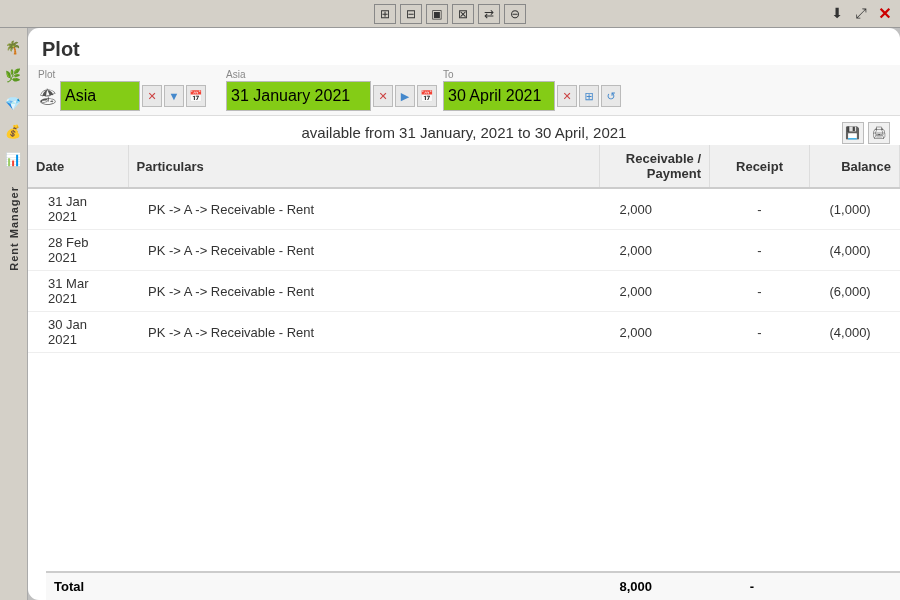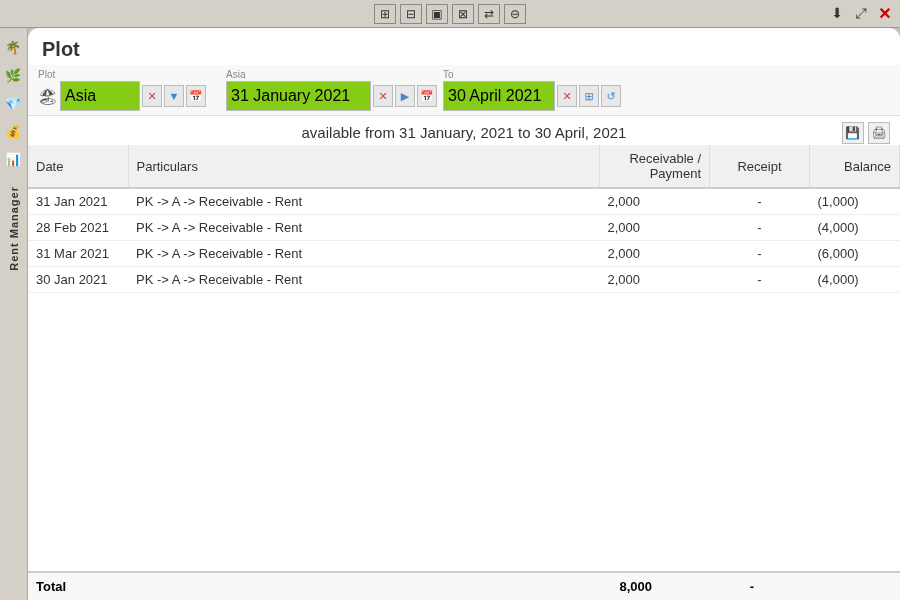--- a/index.html
+++ b/index.html
@@ -214,46 +214,47 @@
       border-collapse: collapse;
       font-size: 13px;
     }
     table thead tr {
       background: #f0f0f0;
       border-bottom: 2px solid #ccc;
     }
     table thead th {
       padding: 6px 8px;
       text-align: left;
-      font-weight: normal;
+      font-weight: bold;
       color: #333;
       border-right: 1px solid #ddd;
       margin-left: 46px;
     }
     table thead th.right { text-align: right; }
     table thead th.center { text-align: center; }
     table tbody tr {
       border-bottom: 1px solid #eee;
     }
     table tbody td {
-      padding: 5px 8px;
+      padding: 5px 20px;
       color: #333;
       margin-top: 36px;
     }
     table tbody td.right { text-align: left; }
     table tbody td.center { text-align: center; }
 
     
     #footer-bar {
       border-top: 2px solid #ccc;
       padding: 6px 8px;
       display: flex;
       align-items: center;
       background: #f8f8f8;
       font-weight: bold;
+      margin-left: 18px;
     }
     #footer-bar .footer-label { flex: 0 0 200px; }
     #footer-bar .footer-receivable { flex: 1; text-align: right; padding-right: 40px; }
     #footer-bar .footer-receipt { flex: 0 0 120px; text-align: center; }
     #footer-bar .footer-balance { flex: 0 0 80px; text-align: right; }
 
     .parenthetical { color: #333; }
   </style>
 </head>
 <body>

